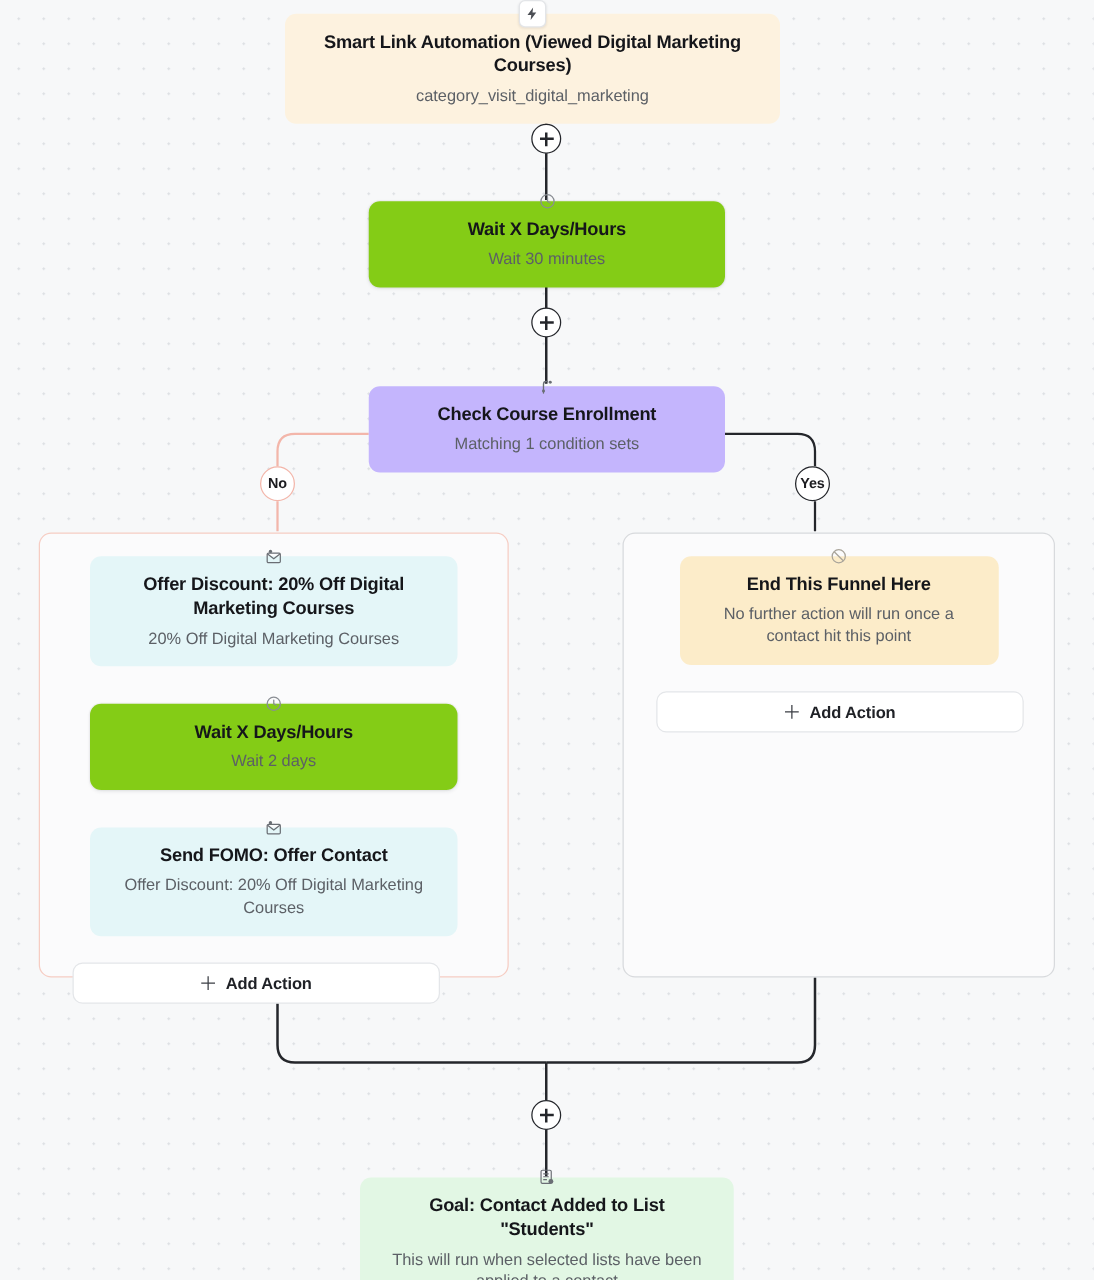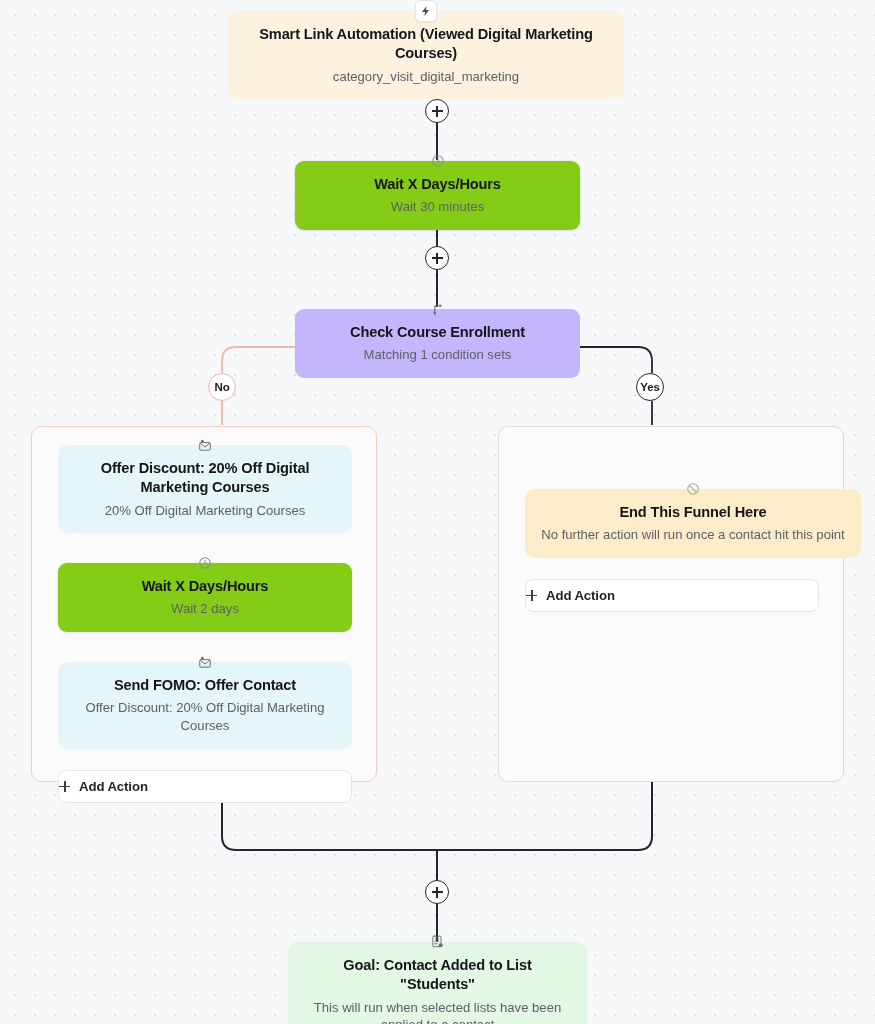--- a/index.html
+++ b/index.html
@@ -151,21 +151,21 @@
   .plus::after  { width: 1.6px; height: 11px; }
 
   
   .add-action {
     background: #ffffff;
     border: 1px solid #e4e6e9;
     border-radius: 8px;
     height: 33px;
     display: flex;
     align-items: center;
-    justify-content: flex-start;
+    justify-content: center;
     gap: 9px;
     font-size: 13.2px;
     font-weight: bold;
     color: #1f2126;
     cursor: pointer;
     letter-spacing: -0.1px;
   }
   .add-action .pl {
     position: relative;
     width: 11px; height: 11px;
@@ -244,21 +244,21 @@
     <div class="subtitle">Matching 1 condition sets</div>
   </div>
 
   <div class="pill no" style="left:208px; top:373px;">
     <span>No</span>
   </div>
   <div class="pill yes" style="left:636px; top:373px;">
     <span>Yes</span>
   </div>
 
-  <div class="branch-box no" style="left:31px; top:426px; width:346px; height:356px; padding:18px 26px;">
+  <div class="branch-box no" style="left:31px; top:426px; width:376px; height:356px; padding:18px 26px;">
 
     <div class="node theme-email" style="width:294px; margin-bottom:30px;">
       <span class="chip plain">
         <svg width="14" height="13" viewBox="0 0 24 22" fill="none" stroke="#6a6e74" stroke-width="1.7" stroke-linejoin="round">
           <rect x="3" y="6" width="18" height="13" rx="1.6"></rect>
           <path d="M3.6 7 L12 13.6 L20.4 7"></path>
           <circle cx="7.5" cy="3.5" r="2.3" fill="#6a6e74" stroke="none"></circle>
         </svg>
       </span>
       <div class="title">Offer Discount: 20% Off Digital Marketing Courses</div>
@@ -289,21 +289,21 @@
     </div>
 
     <div class="add-action" style="width:294px;">
       <span class="pl"></span>
       <span>Add Action</span>
     </div>
   </div>
 
   <div class="branch-box yes" style="left:498px; top:426px; width:346px; height:356px; padding:18px 26px;">
 
-    <div class="node theme-end" style="width:336px; margin-bottom:21px;margin-top:44px;">
+    <div class="node theme-end" style="width:255px; margin-bottom:21px;">
       <span class="chip plain">
         <svg width="14" height="14" viewBox="0 0 24 24" fill="none" stroke="#b0a municipal" stroke-width="1.8">
           <circle cx="12" cy="12" r="9" stroke="#a9a49a"></circle>
           <line x1="5.8" y1="5.8" x2="18.2" y2="18.2" stroke="#a9a49a"></line>
         </svg>
       </span>
       <div class="title">End This Funnel Here</div>
       <div class="subtitle">No further action will run once a contact hit this point</div>
     </div>
 

